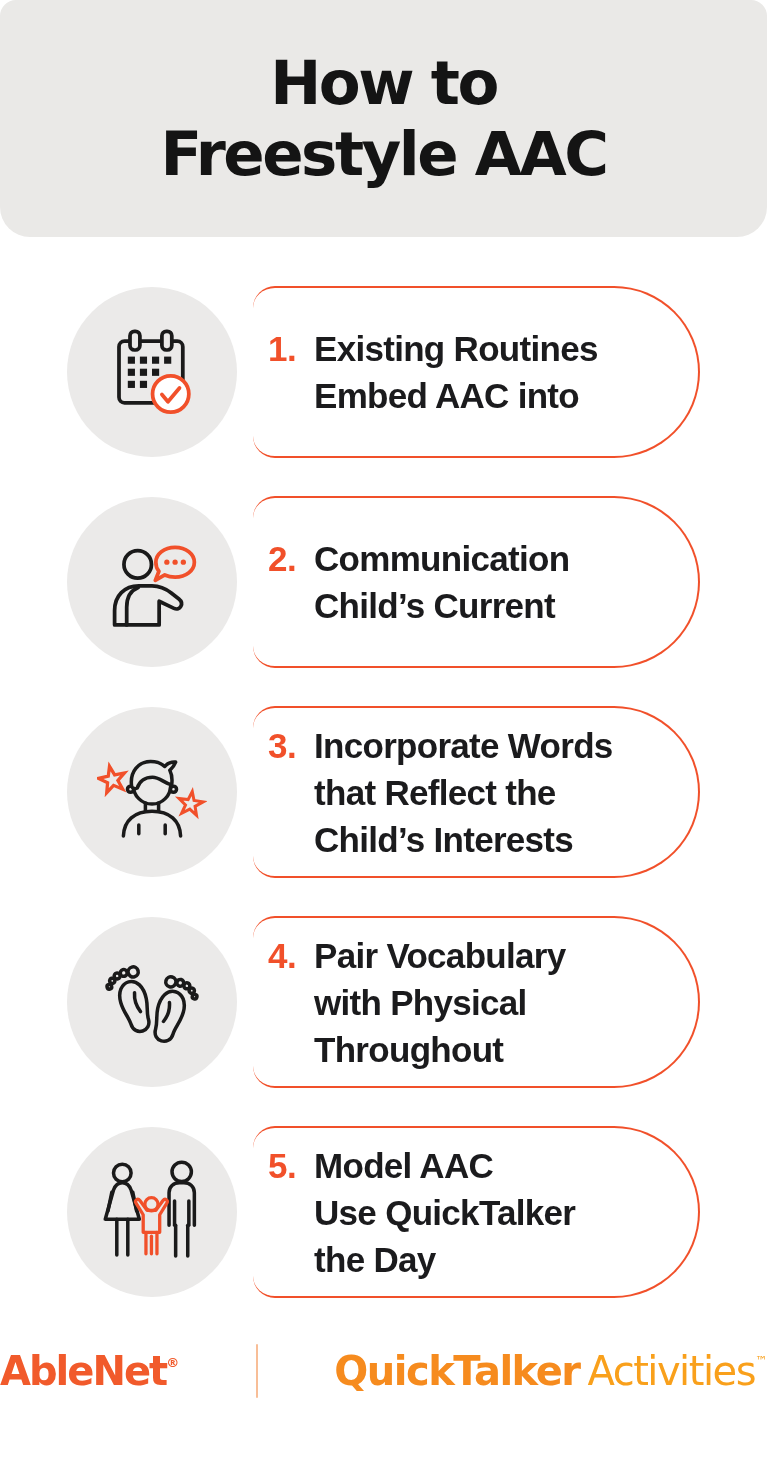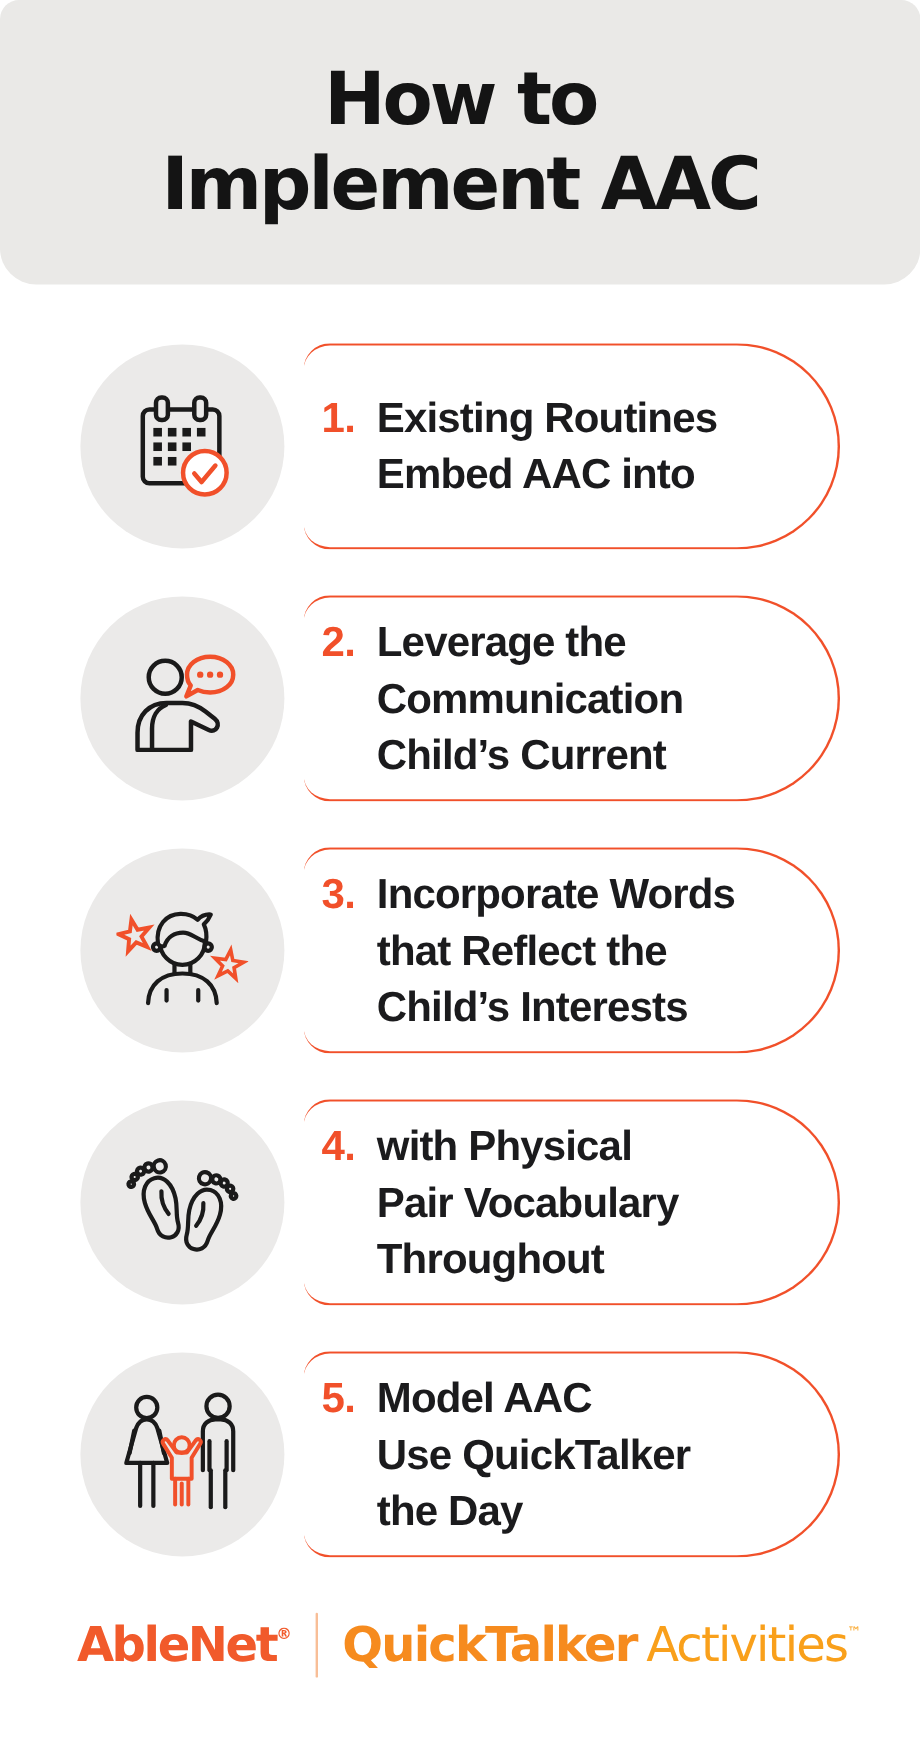--- a/index.html
+++ b/index.html
@@ -80,23 +80,22 @@
     font-size:35px;
     line-height:47px;
     letter-spacing:-0.7px;
     color:var(--ink);
   }
   .footer{
     margin-top:14px;
     height:70px;
     display:flex;
     align-items:center;
-    justify-content:center;
+    justify-content:space-between;
     font-family:"DejaVu Sans",sans-serif;
-    margin-left:15px;
   }
   .brand-ablenet{
     font-weight:700;font-size:40px;letter-spacing:-2px;color:var(--ablenet);
   }
   .brand-ablenet sup{font-size:13px;font-weight:700;vertical-align:18px;letter-spacing:0;}
   .footer-divider{
     width:2px;height:54px;background:var(--divider);
     margin:0 20px;border-radius:2px;
   }
   .brand-qt{font-size:40px;letter-spacing:-1.5px;}
@@ -105,21 +104,21 @@
   .brand-qt sup{font-size:12px;color:var(--qt-light);vertical-align:20px;letter-spacing:0;}
 </style>
 </head>
 <body>
 
 <div class="page">
 
   <header class="header">
     <h1 class="title">
       <span>How to</span>
-      <span>Implement AAC</span>
+      <span>Freestyle AAC</span>
     </h1>
   </header>
 
   <main class="steps">
 
     <section class="step">
       <div class="icon-circle">
         <svg width="110" height="110" viewBox="0 0 100 100">
           <g stroke="#1A1A1A" stroke-width="3.4" fill="none" stroke-linecap="round" stroke-linejoin="round">
             <rect x="20" y="22" width="58" height="56" rx="5"></rect>
@@ -167,21 +166,20 @@
             <circle cx="63.5" cy="32" r="2.4"></circle>
               <circle cx="71" cy="32" r="2.4"></circle>
               <circle cx="78.5" cy="32" r="2.4"></circle>
           </g>
         </svg>
       </div>
       <div class="pill">
         <div class="pill-inner">
           <span class="step-num">2.</span>
           <span class="step-lines">
-            <span>Leverage the</span>
             <span>Communication</span>
             <span>Child’s Current</span>
           </span>
         </div>
       </div>
     </section>
 
     <section class="step">
       <div class="icon-circle">
         <svg width="110" height="110" viewBox="0 0 100 100">
@@ -236,22 +234,22 @@
               <circle cx="-13.5" cy="-26" r="2.4"></circle>
               <circle cx="-17.5" cy="-21.5" r="2.1"></circle>
             </g>
           </g>
         </svg>
       </div>
       <div class="pill">
         <div class="pill-inner">
           <span class="step-num">4.</span>
           <span class="step-lines">
+            <span>Pair Vocabulary</span>
             <span>with Physical</span>
-            <span>Pair Vocabulary</span>
             <span>Throughout</span>
           </span>
         </div>
       </div>
     </section>
 
     <section class="step">
       <div class="icon-circle">
         <svg width="110" height="110" viewBox="0 0 100 100">
           <g stroke="#1A1A1A" stroke-width="3.2" fill="none" stroke-linecap="round" stroke-linejoin="round">

